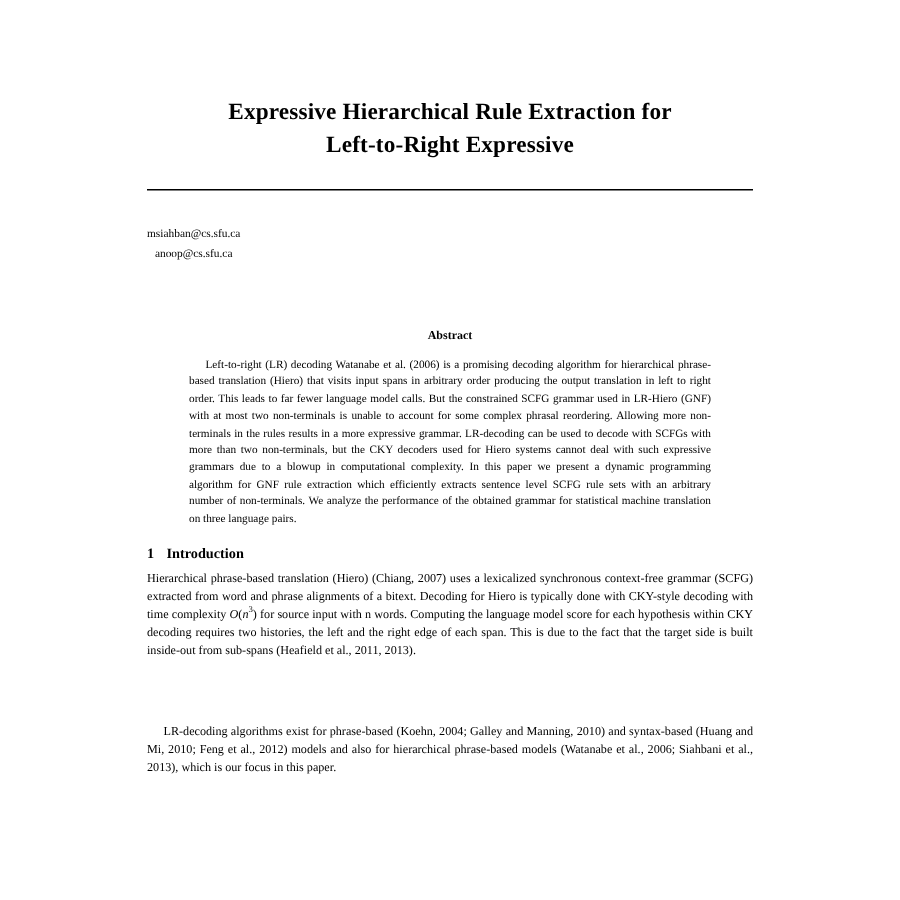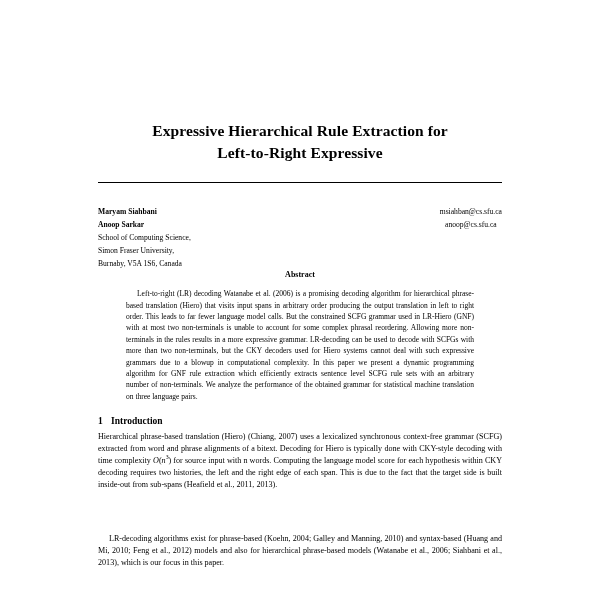--- a/index.html
+++ b/index.html
@@ -23,21 +23,21 @@
   }
   .rule-top {
     position: absolute;
     left: 98px;
     top: 62px;
     width: 404px;
     height: 1px;
     background: #000000;
   }
   .title {
-    margin-top: 120px;
+    margin-top: 64px;
     text-align: center;
     font-size: 15.5px;
     font-weight: bold;
     line-height: 1.45;
     letter-spacing: 0.1px;
   }
   .title .line2 { display: block; }
 
   .authors-block {
     margin-top: 40px;
@@ -53,20 +53,21 @@
     font-weight: bold;
   }
   .authors-right {
     font-size: 7.6px;
     line-height: 1.72;
     text-align: center;
     padding-top: 0px;
   }
 
   .abstract-head {
+    margin-top: 44px;
     text-align: center;
     font-size: 8px;
     font-weight: bold;
   }
   .abstract-body {
     margin-top: 9px;
     font-size: 7.5px;
     line-height: 1.52;
     text-align: justify;
     padding: 0 28px;
@@ -103,27 +104,20 @@
 <div class="page">
 
   <div class="rule-top"></div>
 
   <div class="title">
     <span>Expressive Hierarchical Rule Extraction for</span>
     <span class="line2">Left-to-Right Expressive</span>
   </div>
 
   <div class="authors-block">
-    <div class="authors-left">
-      <div class="name">Maryam Siahbani</div>
-      <div class="name">Anoop Sarkar</div>
-      <div>School of Computing Science,</div>
-      <div>Simon Fraser University,</div>
-      <div>Burnaby, V5A 1S6, Canada</div>
-    </div>
     <div class="authors-right">
       <div>msiahban@cs.sfu.ca</div>
       <div>anoop@cs.sfu.ca</div>
     </div>
   </div>
 
   <div class="abstract-head">Abstract</div>
   <div class="abstract-body">Left-to-right (LR) decoding Watanabe et al. (2006) is a promising decoding algorithm for hierarchical phrase-based translation (Hiero) that visits input spans in arbitrary order producing the output translation in left to right order. This leads to far fewer language model calls. But the constrained SCFG grammar used in LR-Hiero (GNF) with at most two non-terminals is unable to account for some complex phrasal reordering. Allowing more non-terminals in the rules results in a more expressive grammar. LR-decoding can be used to decode with SCFGs with more than two non-terminals, but the CKY decoders used for Hiero systems cannot deal with such expressive grammars due to a blowup in computational complexity. In this paper we present a dynamic programming algorithm for GNF rule extraction which efficiently extracts sentence level SCFG rule sets with an arbitrary number of non-terminals. We analyze the performance of the obtained grammar for statistical machine translation on three language pairs.</div>
 
   <div class="section-head">

